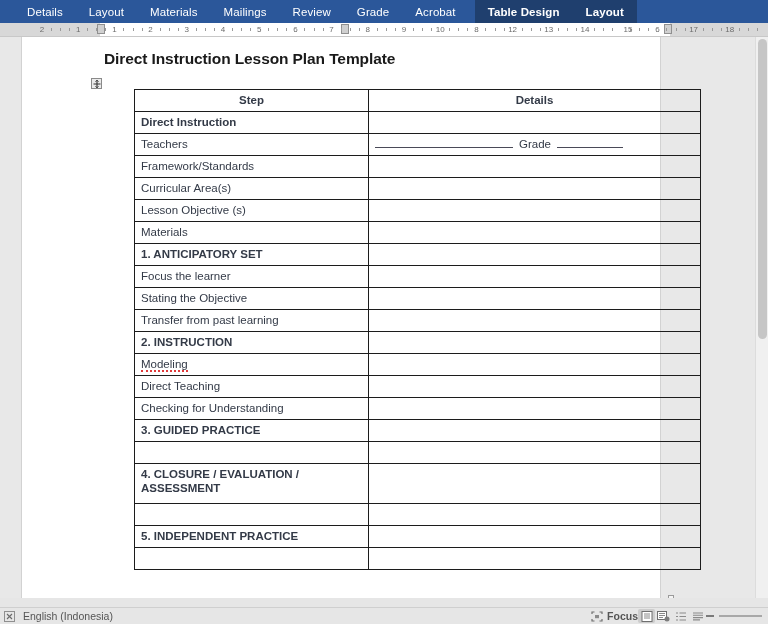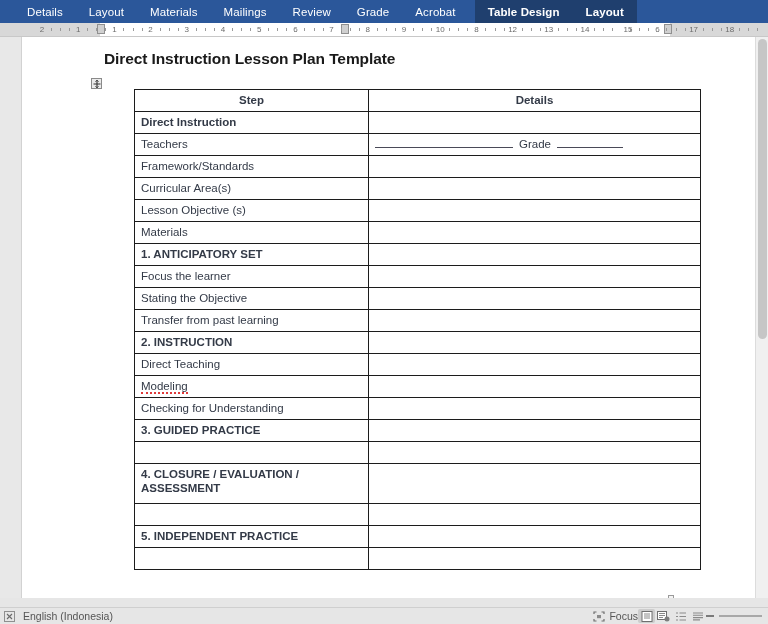--- a/index.html
+++ b/index.html
@@ -79,21 +79,21 @@
 
   
   .doc-area {
     position: absolute; left: 0; top: 37px;
     width: 768px; height: 570px;
     background: #e8e8e8;
     overflow: hidden;
   }
   .page {
     position: absolute; left: 22px; top: 0;
-    width: 733px; height: 570px;
+    width: 638px; height: 570px;
     background: #ffffff;
     box-shadow: 0 0 0 1px #d2d2d2;
   }
 
   .doc-title {
     position: absolute;
     left: 82px; top: 13px;
     font-size: 15.5px;
     font-weight: bold;
     color: #1a1a1a;
@@ -185,21 +185,21 @@
     position: absolute; left: 0; top: 607px;
     width: 768px; height: 17px;
     background: #e6e6e6;
     border-top: 1px solid #cfcfcf;
     display: flex;
     align-items: center;
     font-size: 10.5px;
     color: #555555;
   }
   .sb-left { display: flex; align-items: center; padding-left: 4px; gap: 8px; }
-  .sb-right { margin-left: auto; display: flex; align-items: center; padding-right: 6px; gap: 0; }
+  .sb-right { margin-left: auto; display: flex; align-items: center; padding-right: 6px; gap: 0; font-weight: bold; }
   .sb-icon { display: flex; align-items: center; justify-content: center; }
   .sb-item { display: flex; align-items: center; gap: 4px; }
   .view-btn {
     width: 17px; height: 14px;
     display: flex; align-items: center; justify-content: center;
   }
   .view-btn.sel { background: #cdcdcd; border-radius: 2px; }
   .zoom-slider {
     display: flex; align-items: center; gap: 0px;
     width: 56px;
@@ -383,25 +383,25 @@
           </tr>
           <tr>
             <td>Transfer from past learning</td>
             <td></td>
           </tr>
           <tr>
             <td class="bold-cell">2. INSTRUCTION</td>
             <td></td>
           </tr>
           <tr>
+            <td><span class="spell-error">Modeling</span></td>
+            <td></td>
+          </tr>
+          <tr>
             <td>Direct Teaching</td>
-            <td></td>
-          </tr>
-          <tr>
-            <td><span class="spell-error">Modeling</span></td>
             <td></td>
           </tr>
           <tr>
             <td>Checking for Understanding</td>
             <td></td>
           </tr>
           <tr>
             <td class="bold-cell">3. GUIDED PRACTICE</td>
             <td></td>
           </tr>

